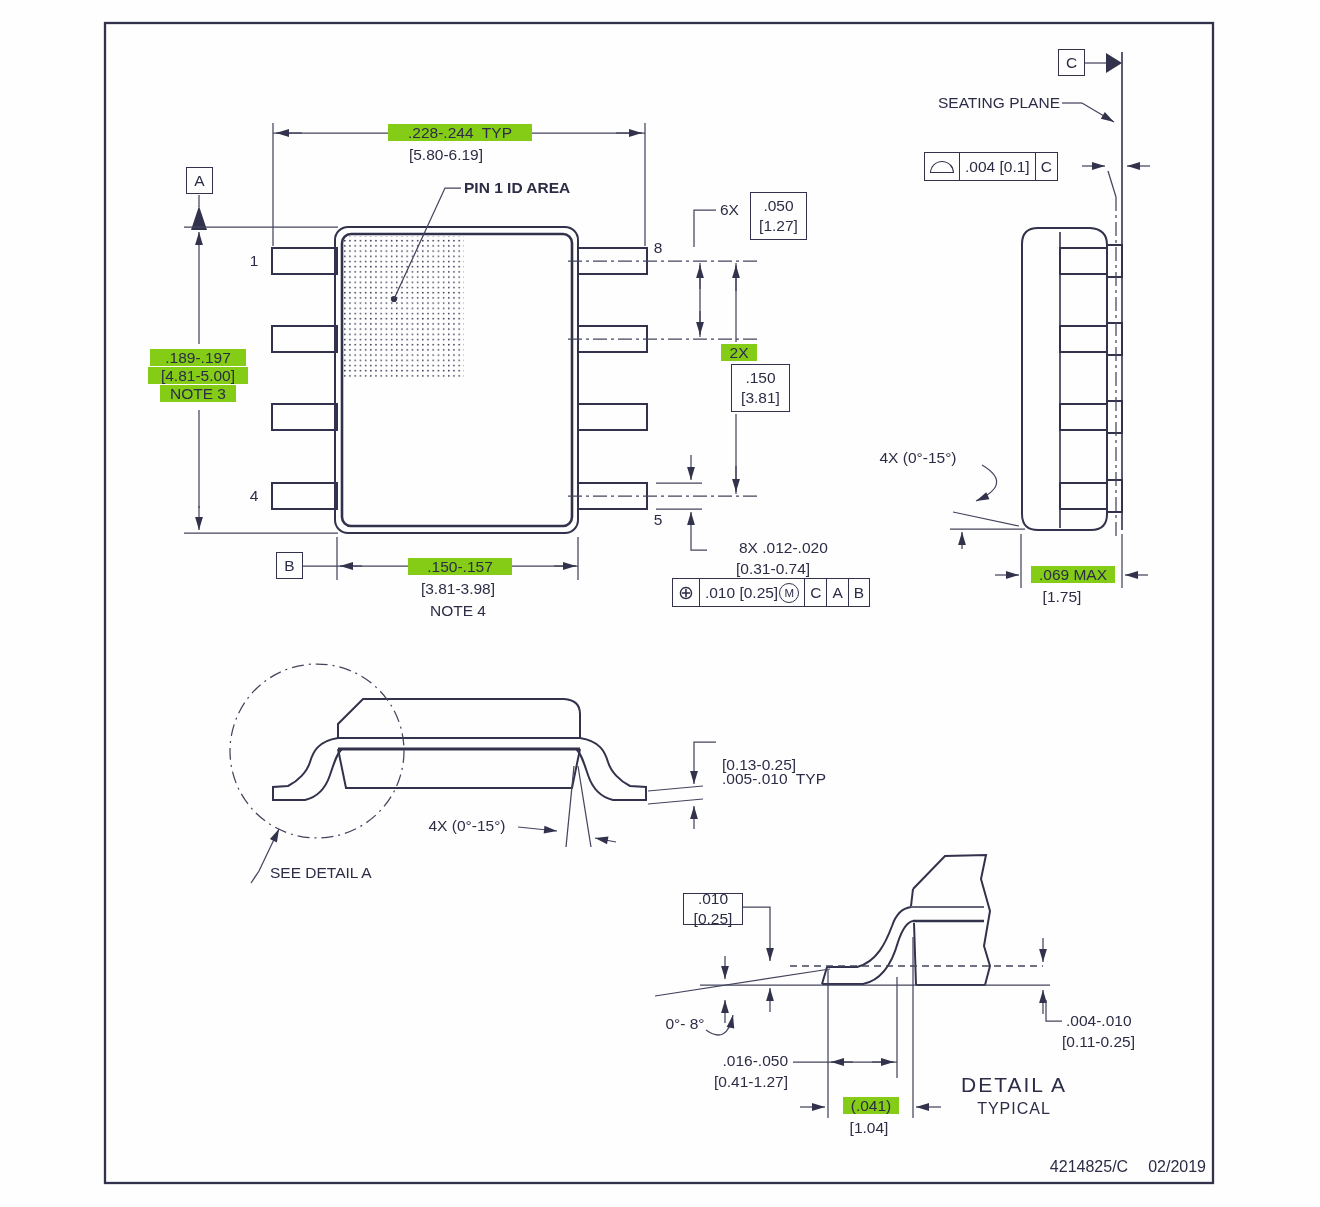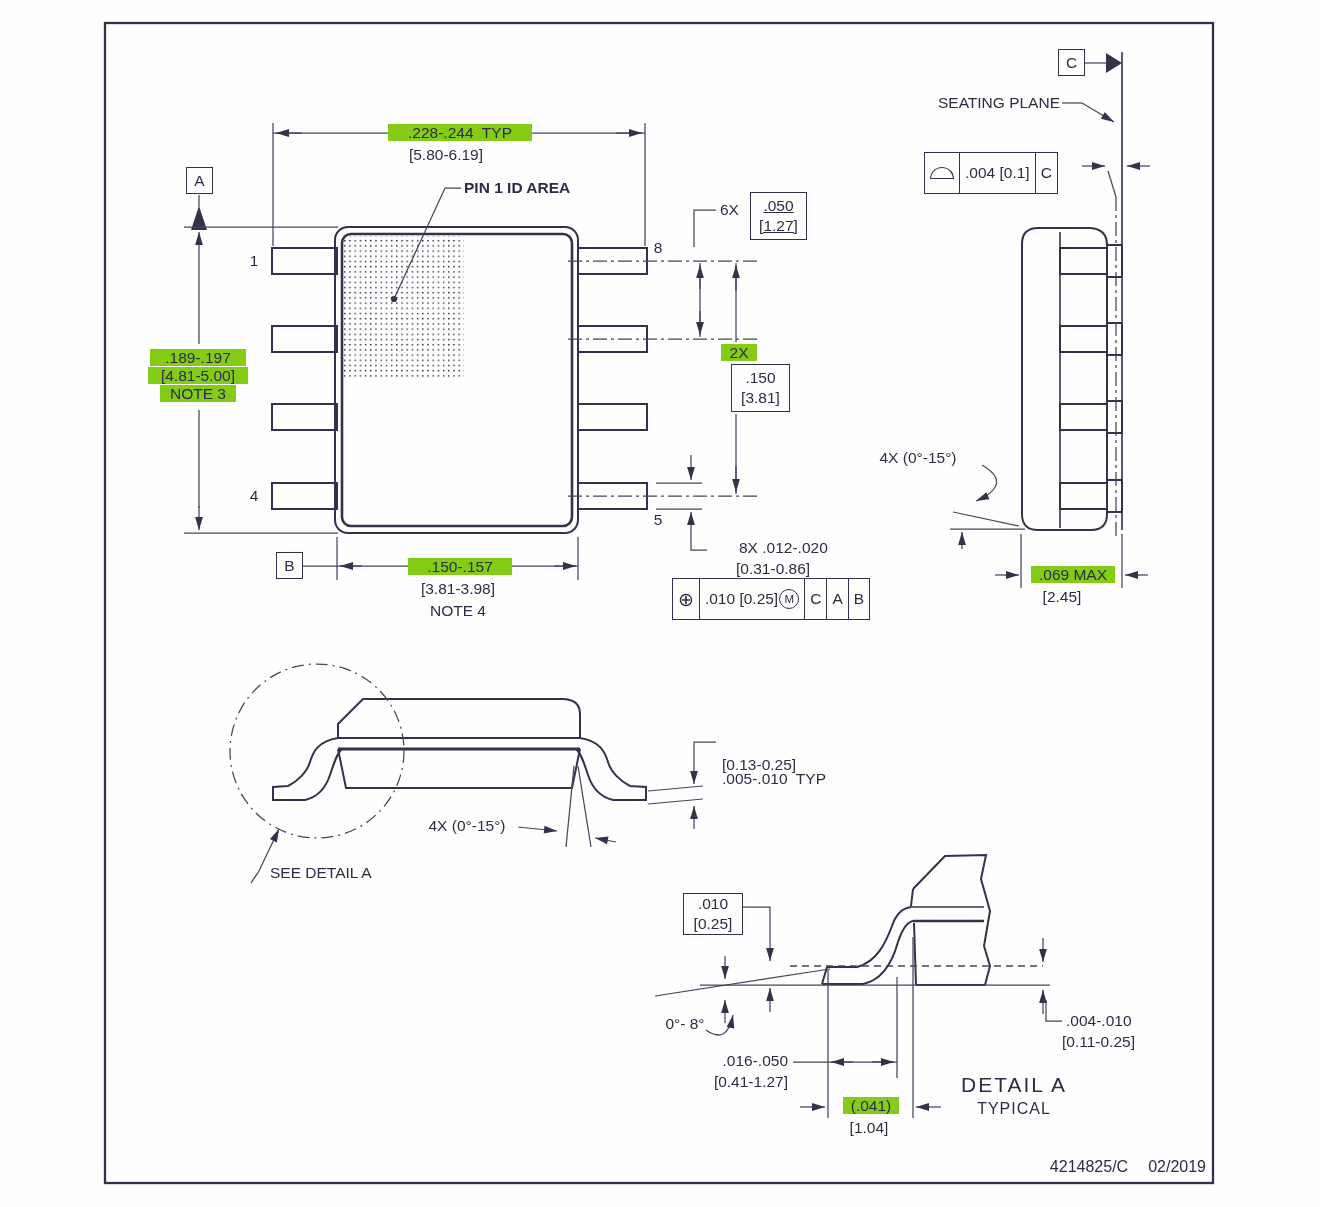--- a/index.html
+++ b/index.html
@@ -11,21 +11,21 @@
   .bgw{background:#84cc16;padding:0 2px;}
   .left{text-align:left;}
   .right{text-align:right;}
   .datum{position:absolute;z-index:3;width:27px;height:27px;border:1.8px solid #32324c;
          box-sizing:border-box;display:flex;align-items:center;justify-content:center;
          font-size:15.5px;background:#fefefe;}
   .dimbox{position:absolute;z-index:3;border:1.8px solid #32324c;background:#fefefe;
           display:flex;flex-direction:column;align-items:center;justify-content:center;
           font-size:15.5px;line-height:1.3;box-sizing:border-box;}
   .fcf{position:absolute;z-index:3;display:flex;border:1.8px solid #32324c;background:#fefefe;
-       height:42px;box-sizing:border-box;align-items:stretch;font-size:15.5px;}
+       height:29px;box-sizing:border-box;align-items:stretch;font-size:15.5px;}
   .fcf .cell{display:flex;align-items:center;justify-content:center;padding:0 5px;}
   .fcf .cell + .cell{border-left:1.8px solid #32324c;}
   .possym{font-size:19px;line-height:1;}
   .mcirc{display:inline-flex;width:18px;height:18px;border:1.6px solid #32324c;border-radius:50%;
          align-items:center;justify-content:center;font-size:11.5px;margin-left:1px;flex:0 0 auto;}
   .semicirc{display:inline-block;width:24px;height:12px;border:1.8px solid #32324c;
             border-radius:24px 24px 0 0;box-sizing:border-box;}
   .big{font-size:21px;letter-spacing:2px;}
   .mid{font-size:16px;letter-spacing:1px;}
   .footer{position:absolute;z-index:3;display:flex;justify-content:flex-end;gap:20px;font-size:16px;}
@@ -237,31 +237,31 @@
 <div class="lbl bgw" style="left:148px;top:367px;width:96px;">[4.81-5.00]</div>
 <div class="lbl bgw" style="left:160px;top:385px;width:72px;">NOTE 3</div>
 <div class="lbl bgw" style="left:408px;top:558px;width:100px;">.150-.157</div>
 <div class="lbl" style="left:404px;top:580px;width:108px;">[3.81-3.98]</div>
 <div class="lbl" style="left:418px;top:602px;width:80px;">NOTE 4</div>
 <div class="lbl" style="left:246px;top:252px;width:16px;">1</div>
 <div class="lbl" style="left:246px;top:487px;width:16px;">4</div>
 <div class="lbl" style="left:650px;top:239px;width:16px;">8</div>
 <div class="lbl" style="left:650px;top:511px;width:16px;">5</div>
 <div class="lbl left" style="left:720px;top:201px;">6X</div>
-<div class="dimbox" style="left:750px;top:192px;width:57px;height:48px;text-decoration:underline;">
+<div class="dimbox" style="left:750px;top:192px;width:57px;height:48px;">
   <div>.050</div>
   <div>[1.27]</div>
 </div>
 <div class="lbl bgw" style="left:721px;top:344px;width:32px;">2X</div>
 <div class="dimbox" style="left:707px;top:364px;width:59px;height:48px;margin-left:24px;">
   <div>.150</div>
   <div>[3.81]</div>
 </div>
 <div class="lbl left" style="left:739px;top:539px;">8X .012-.020</div>
-<div class="lbl left" style="left:736px;top:560px;">[0.31-0.86]</div>
+<div class="lbl left" style="left:736px;top:560px;">[0.31-0.74]</div>
 <div class="fcf" style="left:672px;top:578px;">
   <div class="cell">
         <span class="possym">⊕</span>
       </div>
   <div class="cell">
     <span>.010 [0.25]</span>
     <span class="mcirc">M</span>
   </div>
   <div class="cell">C</div>
   <div class="cell">A</div>
@@ -272,28 +272,28 @@
 <div class="lbl right" style="left:912px;top:94px;width:148px;">SEATING PLANE</div>
 <div class="fcf" style="left:924px;top:152px;">
   <div class="cell">
         <span class="semicirc"></span>
       </div>
   <div class="cell">.004 [0.1]</div>
   <div class="cell">C</div>
 </div>
 <div class="lbl" style="left:868px;top:449px;width:100px;">4X (0°-15°)</div>
 <div class="lbl bgw" style="left:1031px;top:566px;width:80px;">.069 MAX</div>
-<div class="lbl" style="left:1036px;top:588px;width:52px;">[2.45]</div>
+<div class="lbl" style="left:1036px;top:588px;width:52px;">[1.75]</div>
 
 <div class="lbl left" style="left:270px;top:864px;">SEE DETAIL A</div>
 <div class="lbl" style="left:417px;top:817px;width:100px;">4X (0°-15°)</div>
 <div class="lbl left" style="left:722px;top:735px;margin-top:35px;">.005-.010  TYP</div>
 <div class="lbl left" style="left:722px;top:756px;">[0.13-0.25]</div>
 
-<div class="dimbox" style="left:683px;top:893px;width:60px;height:42px;">
+<div class="dimbox" style="left:683px;top:893px;width:60px;height:32px;">
   <div>.010</div>
   <div>[0.25]</div>
 </div>
 <div class="lbl" style="left:656px;top:1015px;width:58px;">0°- 8°</div>
 <div class="lbl left" style="left:1066px;top:1012px;text-align:right;">.004-.010</div>
 <div class="lbl left" style="left:1062px;top:1033px;">[0.11-0.25]</div>
 <div class="lbl right" style="left:704px;top:1052px;width:84px;">.016-.050</div>
 <div class="lbl right" style="left:696px;top:1073px;width:92px;">[0.41-1.27]</div>
 <div class="lbl bgw" style="left:843px;top:1097px;width:52px;">(.041)</div>
 <div class="lbl" style="left:846px;top:1119px;width:46px;">[1.04]</div>

